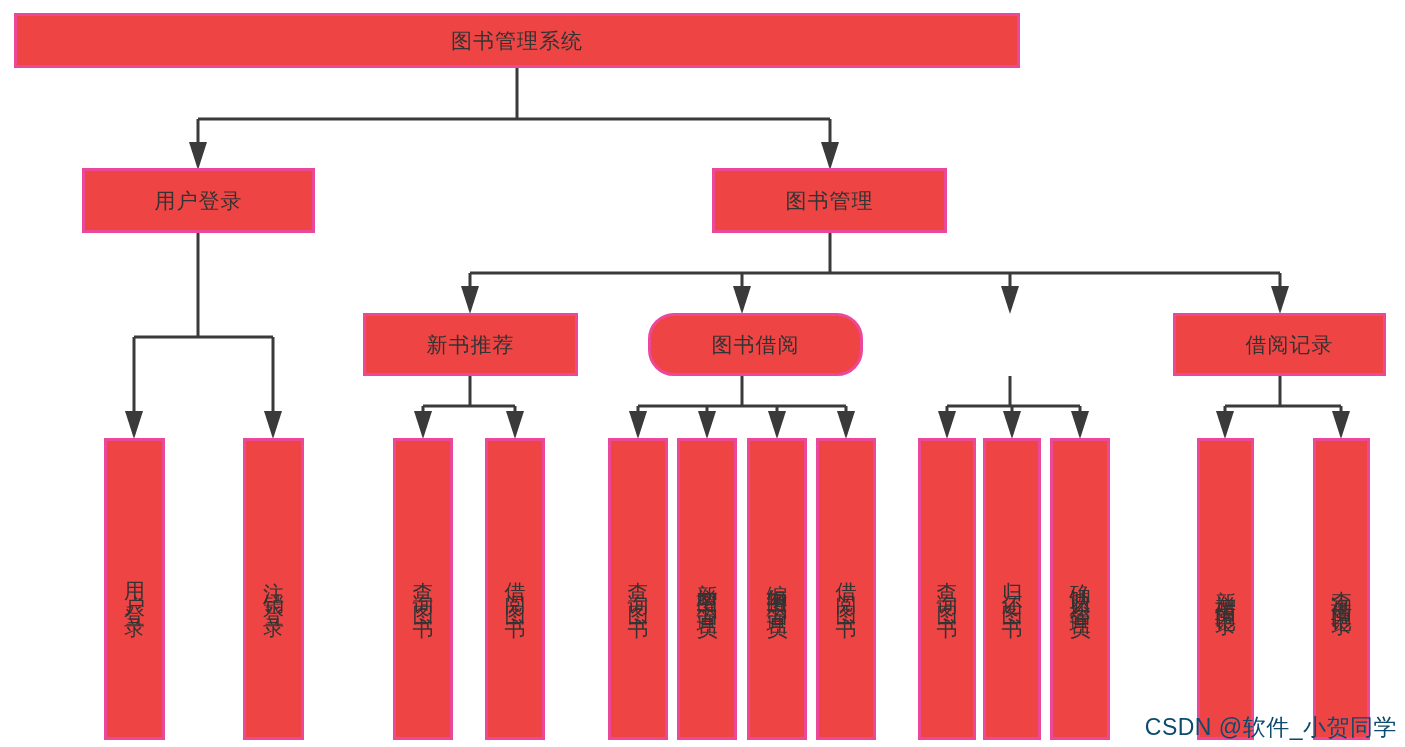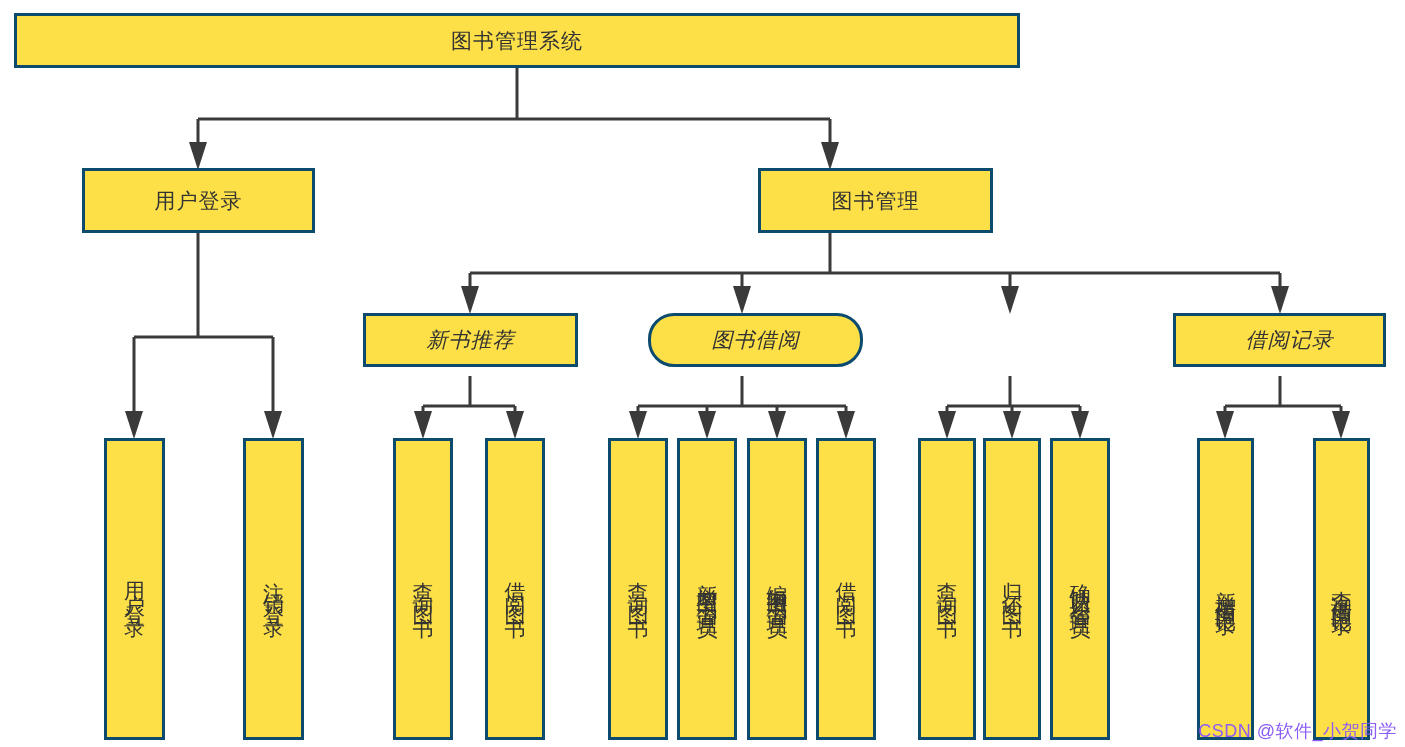--- a/index.html
+++ b/index.html
@@ -16,49 +16,49 @@
     overflow: hidden;
   }
   svg.connectors {
     position: absolute;
     left: 0; top: 0;
     width: 1405px; height: 747px;
   }
   .node {
     position: absolute;
     box-sizing: border-box;
-    border: 3px solid #0c4a6e;
-    background: #fde047;
+    border: 3px solid #ec4899;
+    background: #ef4444;
     color: #333333;
     display: flex;
     align-items: center;
     justify-content: center;
     font-size: 21px;
     letter-spacing: 1px;
     text-align: right;
   }
   .node.root  { left: 14px;  top: 13px;  width: 1006px; height: 55px; }
   .node.lvl2a { left: 82px;  top: 168px; width: 233px;  height: 65px; }
-  .node.lvl2b { left: 712px; top: 168px; width: 235px;  height: 65px; margin-left: 46px; }
-  .node.lvl3  { top: 313px; height: 54px; width: 215px; font-style: italic; }
+  .node.lvl2b { left: 712px; top: 168px; width: 235px;  height: 65px; }
+  .node.lvl3  { top: 313px; height: 63px; width: 215px; }
   .node.leaf  { top: 438px; height: 302px; }
   .vtext {
     writing-mode: vertical-rl;
     text-orientation: mixed;
     letter-spacing: 12px;
     font-size: 21px;
     white-space: nowrap;
   }
   .vtext.long { letter-spacing: 5px; }
   .watermark {
     position: absolute;
     right: 8px;
     bottom: 4px;
-    color: #8b5cf6;
-    font-size: 18px;
+    color: #0c4a6e;
+    font-size: 23px;
     letter-spacing: 0.5px;
     pointer-events: none;
   }
 </style>
 </head>
 <body>
 
 <div class="canvas">
 
   <svg class="connectors" viewBox="0 0 1405 747" xmlns="http://www.w3.org/2000/svg" aria-hidden="true">

